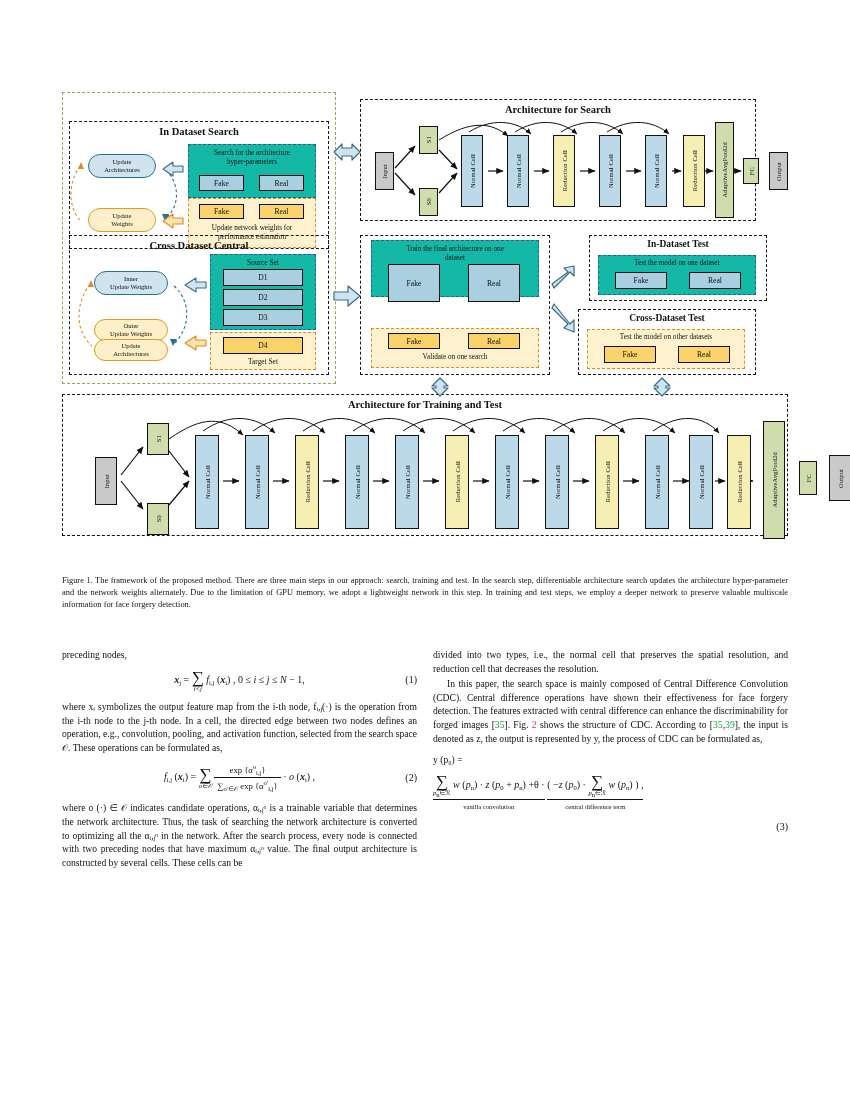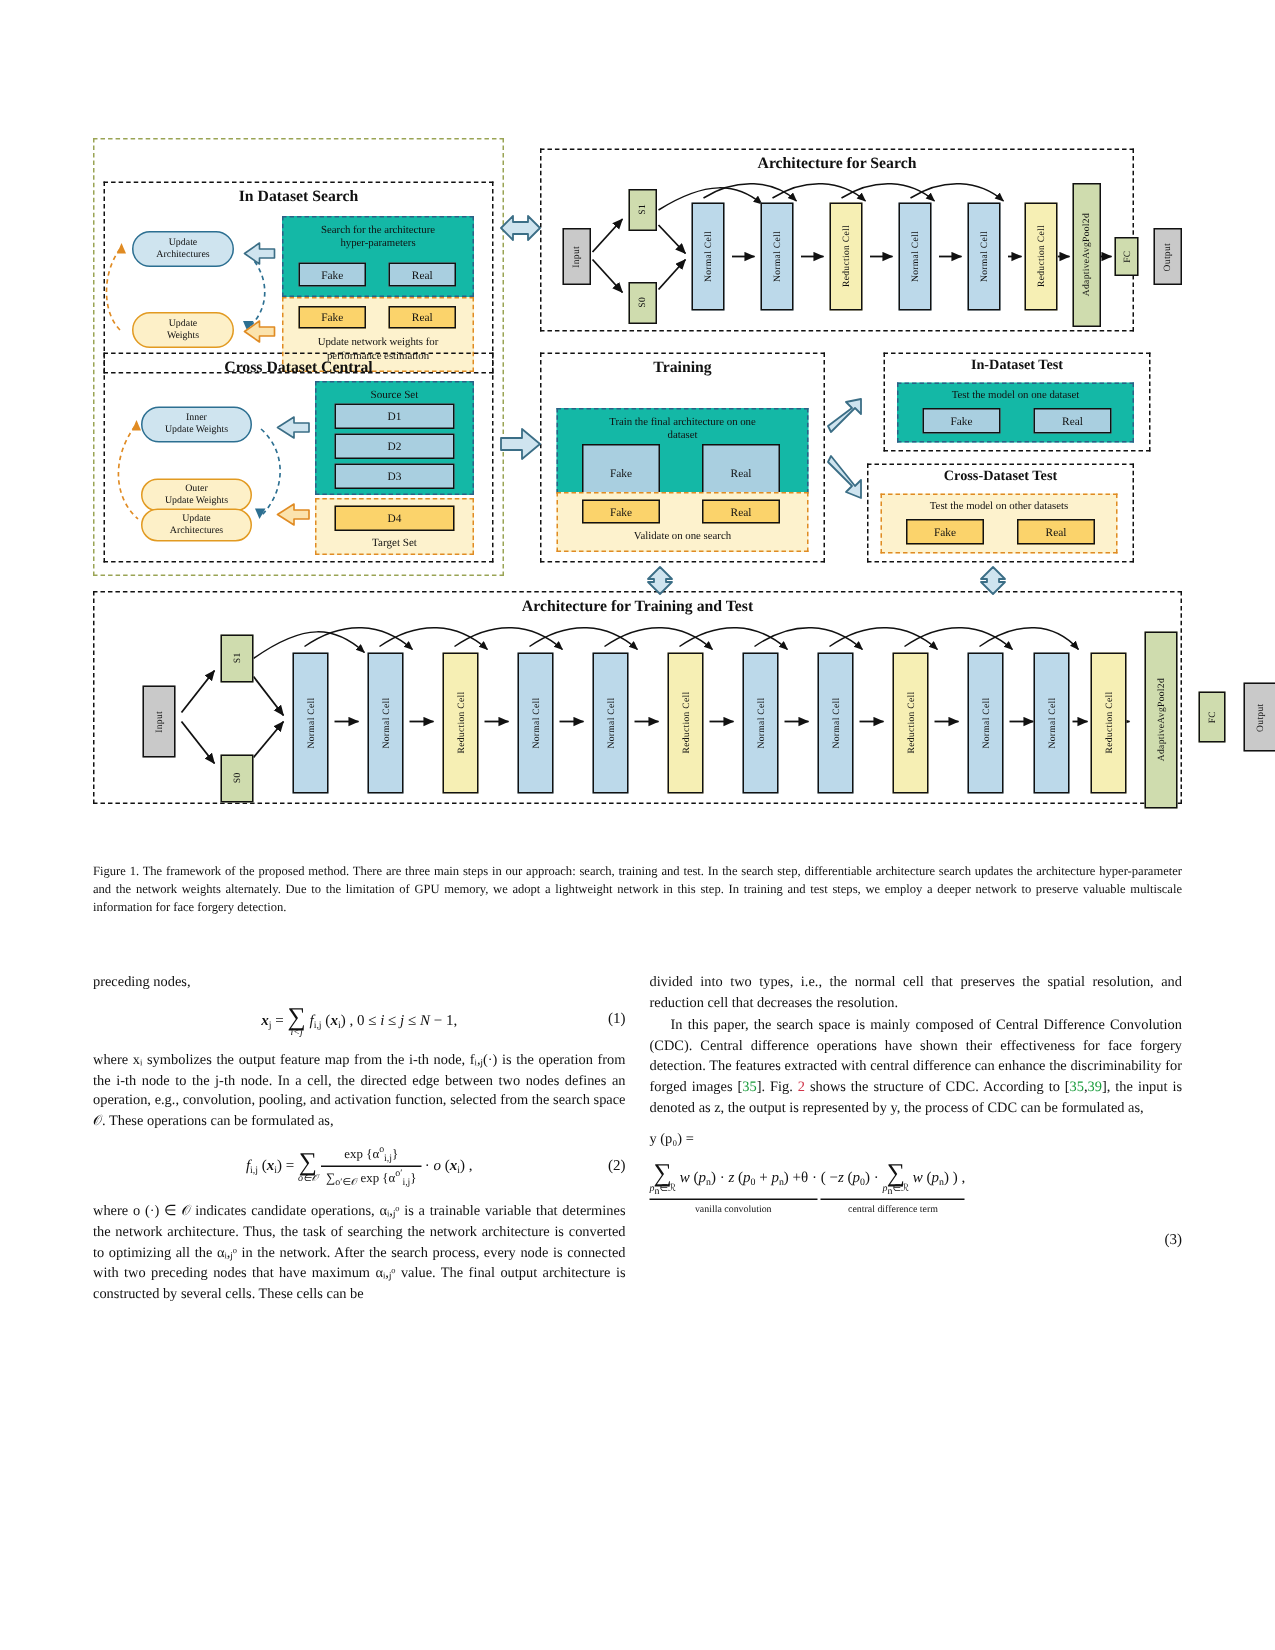--- a/index.html
+++ b/index.html
@@ -190,21 +190,21 @@
         </g>
         <g>
           <path d="M136,104 L126,104 L126,100 L115,107 L126,114 L126,110 L136,110 Z" fill="#fbe3ad" stroke="#e08b23" stroke-width="1.1" stroke-linejoin="round"></path>
         </g>
       </svg>
     </div>
 
     <div class="dbox d-black" style="left:298px; top:143px; width:190px; height:140px;">
       <div class="panel-title t11">Training</div>
 
-      <div class="dbox d-blue fill-blue" style="left:10px; top:36px; width:168px; height:57px;">
+      <div class="dbox d-blue fill-blue" style="left:10px; top:4px; width:168px; height:57px;">
         <div class="cap" style="left:6px; right:6px; top:4px;">Train the final architecture on one<br>dataset</div>
         <div class="chip chip-blue" style="left:16px; top:23px; width:52px; height:38px;">
           <span>Fake</span>
         </div>
         <div class="chip chip-blue" style="left:96px; top:23px; width:52px; height:38px;">
           <span>Real</span>
         </div>
       </div>
 
       <div class="dbox d-orange fill-yellow" style="left:10px; top:92px; width:168px; height:40px;">

